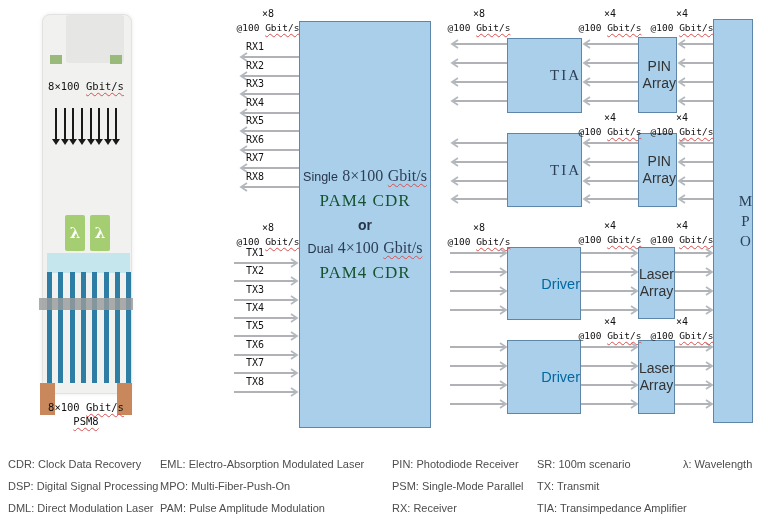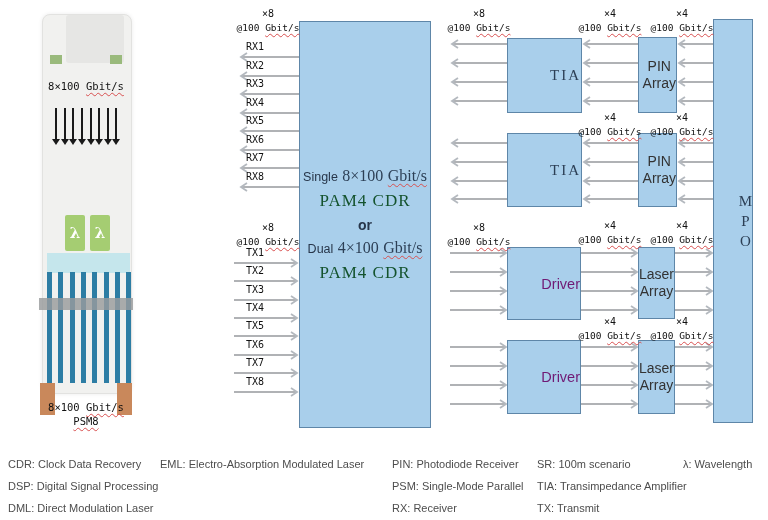--- a/index.html
+++ b/index.html
@@ -40,21 +40,21 @@
   .cdr-prefix{font-family:"Liberation Sans",sans-serif;font-size:12.5px;color:#27364a;}
   .cdr-pam{font-family:"Liberation Serif",serif;font-size:17px;letter-spacing:1px;color:#14532d;}
   .cdr-or{font-family:"Liberation Sans",sans-serif;font-size:14px;font-weight:bold;color:#27364a;}
   .blk-tia1{left:507px;top:38px;width:75px;height:75px;}
   .blk-tia2{left:507px;top:133px;width:75px;height:74px;}
   .tia-txt{font-family:"Liberation Serif",serif;font-size:15px;letter-spacing:2px;}
   .blk-pin1{left:638px;top:37px;width:39px;height:76px;}
   .blk-pin2{left:638px;top:133px;width:39px;height:74px;}
   .blk-drv1{left:507px;top:247px;width:74px;height:73px;}
   .blk-drv2{left:507px;top:340px;width:74px;height:74px;}
-  .drv-txt{font-size:14.5px;color:#701a75;margin-left:22px;}
+  .drv-txt{font-size:14.5px;color:#0369a1;margin-left:22px;}
   .blk-las1{left:638px;top:247px;width:37px;height:72px;}
   .blk-las2{left:638px;top:340px;width:37px;height:74px;}
   .two-line{font-size:14px;line-height:1.25;text-align:center;color:#333;}
   .blk-mpo{left:713px;top:19px;width:40px;height:404px;}
   .mpo-txt{font-family:"Liberation Serif",serif;font-size:15px;line-height:1.35;
        text-align:center;color:#2c3f55;}
 
   
   .rate{width:64px;text-align:center;font-family:"DejaVu Sans Mono",monospace;
         font-size:9.5px;color:#111;line-height:1.5;}
@@ -326,28 +326,30 @@
     <div><span>@100</span> <span class="wavy">Gbit/s</span></div>
   </div>
 
   <div class="abs leg" style="left:8px;top:453px">
     <div>CDR: Clock Data Recovery</div>
     <div>DSP: Digital Signal Processing</div>
     <div>DML: Direct Modulation Laser</div>
   </div>
   <div class="abs leg" style="left:160px;top:453px">
     <div>EML: Electro-Absorption Modulated Laser</div>
+    <div>MPO: Multi-Fiber-Push-On</div>
+    <div>PAM: Pulse Amplitude Modulation</div>
   </div>
   <div class="abs leg" style="left:392px;top:453px">
     <div>PIN: Photodiode Receiver</div>
     <div>PSM: Single-Mode Parallel</div>
     <div>RX: Receiver</div>
   </div>
   <div class="abs leg" style="left:537px;top:453px">
     <div>SR: 100m scenario</div>
+    <div>TX: Transmit</div>
     <div>TIA: Transimpedance Amplifier</div>
-    <div>TX: Transmit</div>
   </div>
   <div class="abs leg" style="left:683px;top:453px">
     <div>λ: Wavelength</div>
   </div>
 
 </div>
 
 </body></html>

